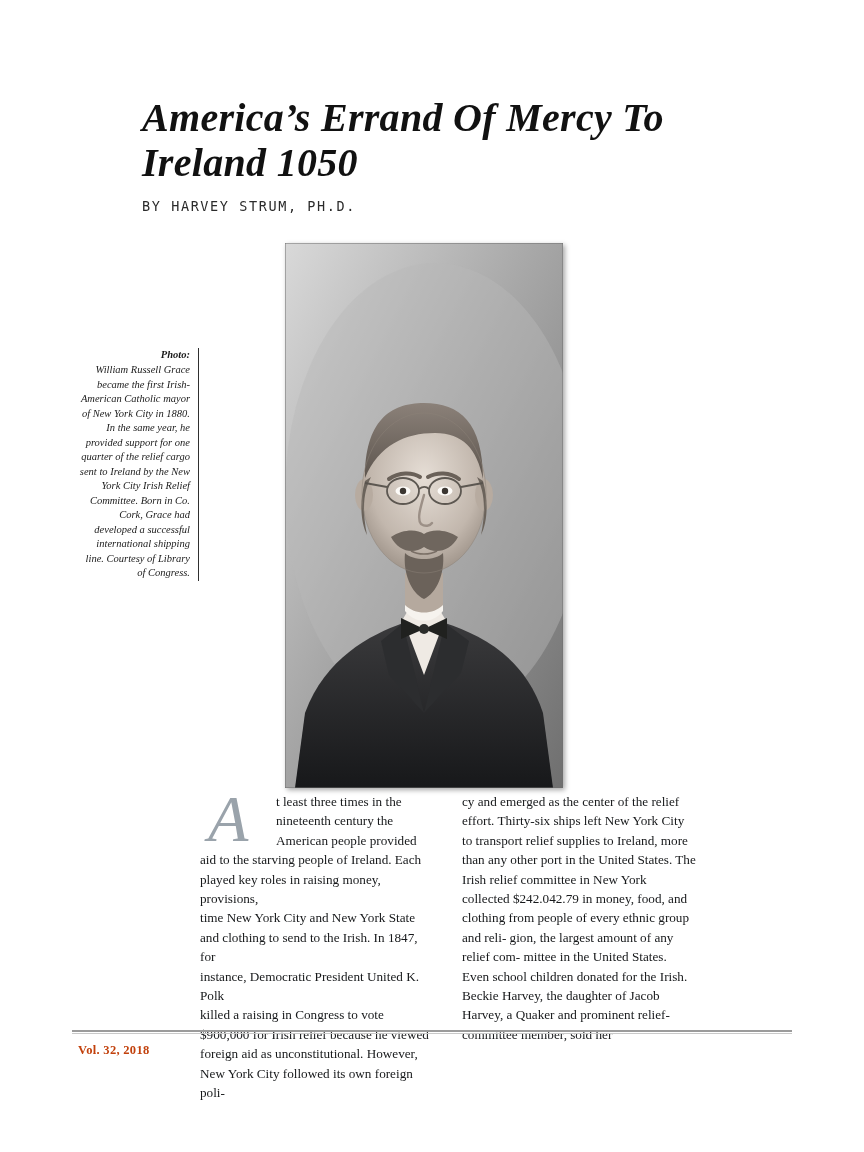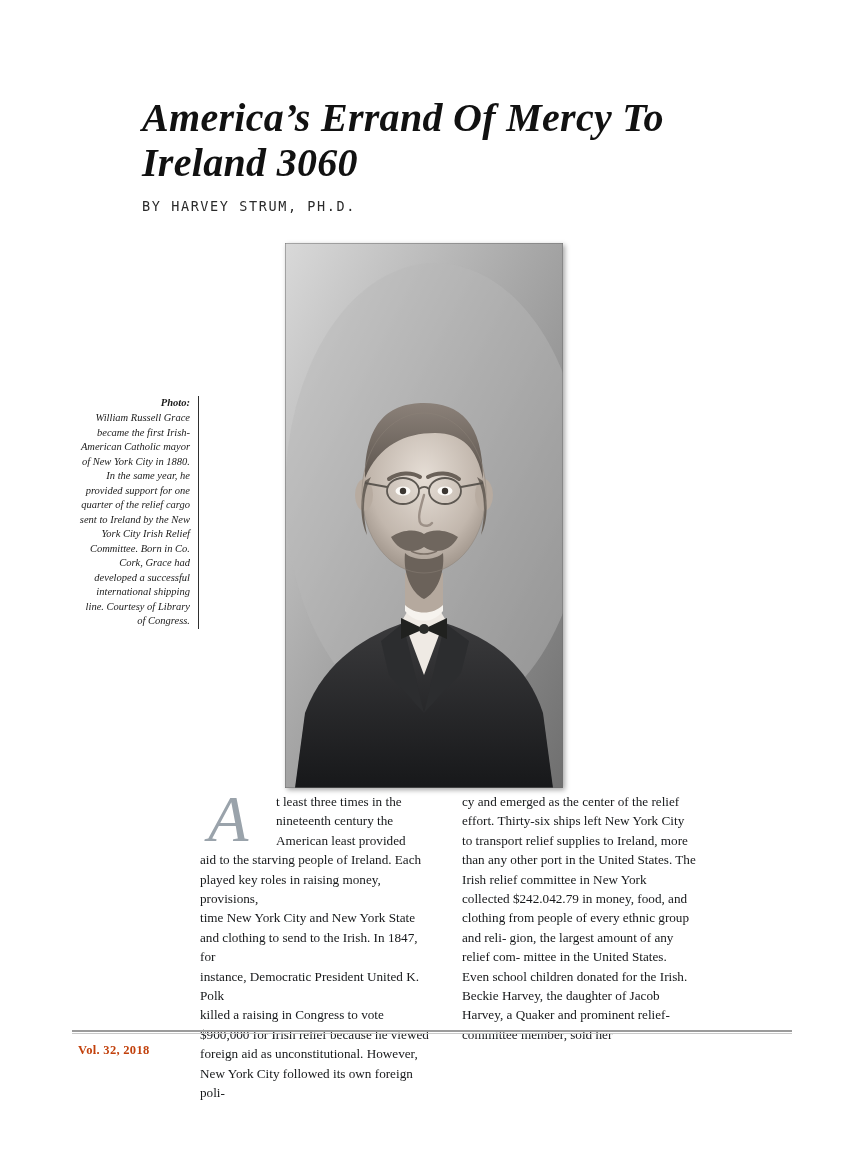--- a/index.html
+++ b/index.html
@@ -70,21 +70,20 @@
     top: 348px;
     width: 112px;
     padding-right: 8px;
     border-right: 1.5px solid #2f2f2f;
     text-align: right;
     font-family: "Liberation Serif", serif;
     font-style: italic;
     font-size: 10.5px;
     line-height: 1.38;
     color: #1a1a1a;
-    margin-top: 48px;
   }
   .caption .caption-label {
     font-weight: bold;
     font-style: italic;
     display: block;
     margin-bottom: 1px;
   }
 
   
   .body-cols {
@@ -159,21 +158,21 @@
   }
 </style>
 </head>
 <body>
 
 <div class="page">
 
   <div class="title-block">
     <h1 class="article-title">
       <span>America’s Errand Of Mercy To</span><br>
-      <span>Ireland 3060</span>
+      <span>Ireland 1050</span>
     </h1>
     <div class="byline">by Harvey Strum, Ph.D.</div>
   </div>
 
   <div class="photo-frame">
     <svg width="278" height="545" viewBox="0 0 278 545" xmlns="http://www.w3.org/2000/svg">
       <defs>
         <linearGradient id="bgGrad" x1="0" y1="0" x2="1" y2="1">
           <stop offset="0%" stop-color="#d9d9d9"></stop>
           <stop offset="45%" stop-color="#a8a8a8"></stop>
@@ -254,21 +253,21 @@
     <span>William Russell Grace became the first Irish-American Catholic mayor of New York City in 1880. In the same year, he provided support for one quarter of the relief cargo sent to Ireland by the New York City Irish Relief Committee. Born in Co. Cork, Grace had developed a successful international shipping line. Courtesy of Library of Congress.</span>
   </div>
 
   <div class="body-cols">
     <div class="col left">
       <div class="dropcap-wrap">
         <span class="dropcap">A</span>
         <p class="first-par">
           <span class="ln shift">t least three times in the</span>
           <span class="ln shift">nineteenth century the</span>
-          <span class="ln shift">American least provided</span>
+          <span class="ln shift">American people provided</span>
           <span class="ln">aid to the starving people of Ireland. Each</span>
           <span class="ln">played key roles in raising money, provisions,</span>
           <span class="ln">time New York City and New York State</span>
           <span class="ln">and clothing to send to the Irish. In 1847, for</span>
           <span class="ln">instance, Democratic President United K. Polk</span>
           <span class="ln">killed a raising in Congress to vote</span>
           <span class="ln">$900,000 for Irish relief because he viewed</span>
           <span class="ln">foreign aid as unconstitutional. However,</span>
           <span class="ln">New York City followed its own foreign poli-</span>
         </p>

